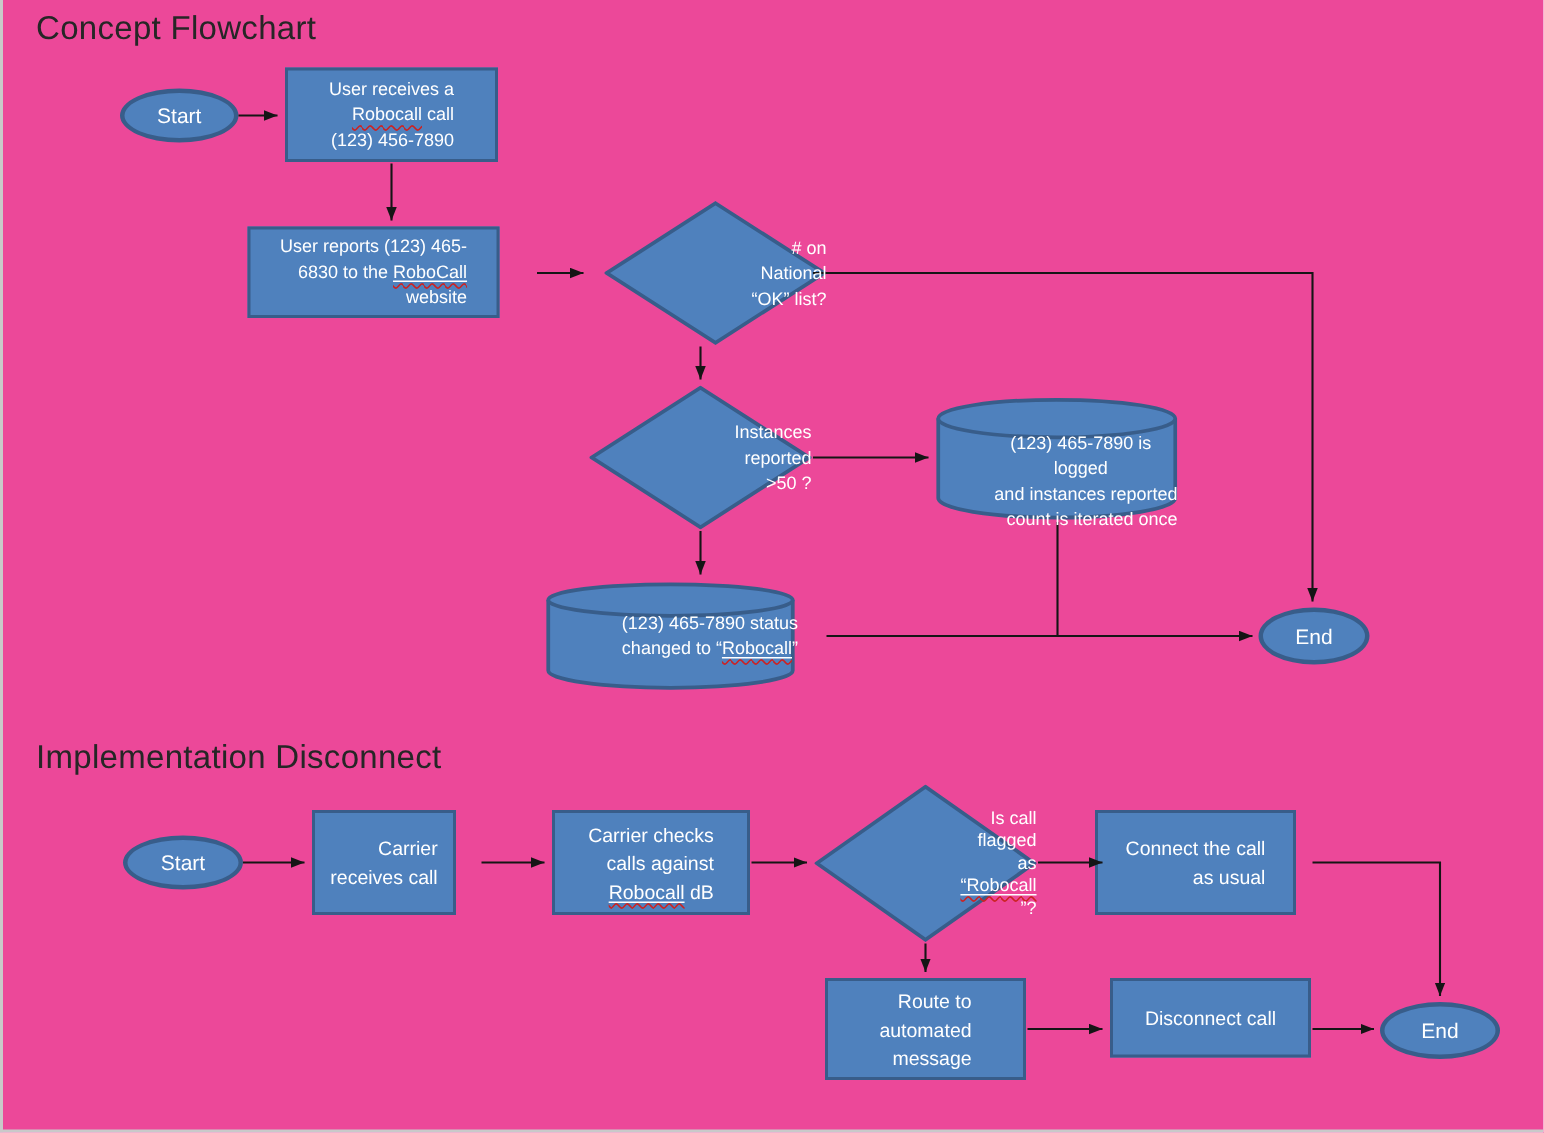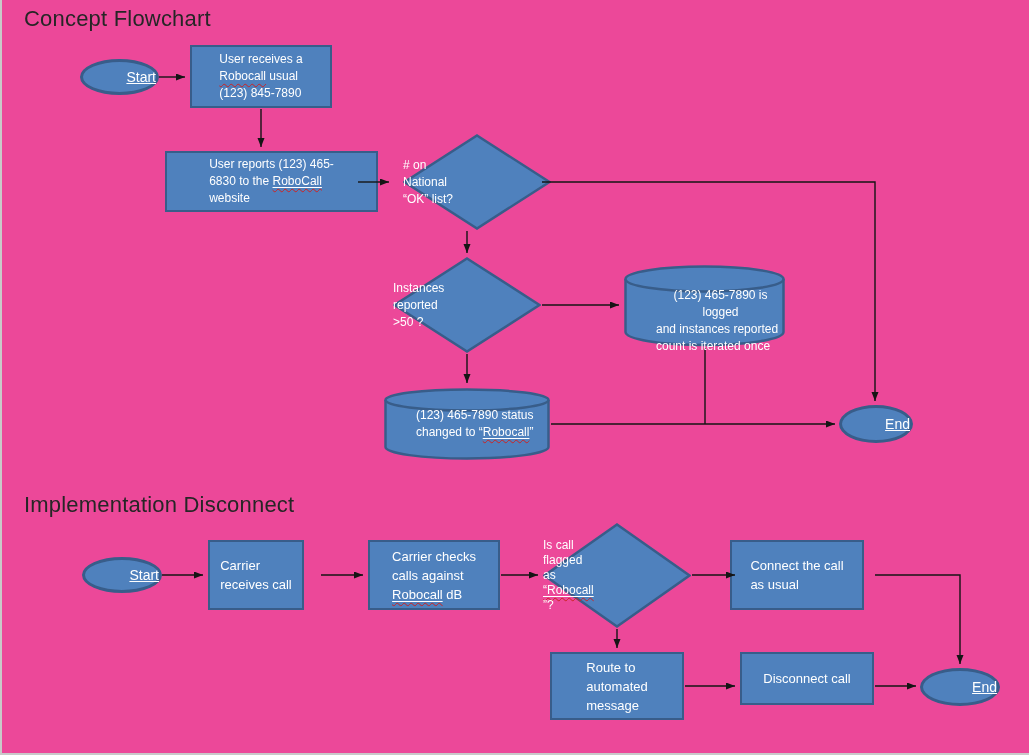--- a/index.html
+++ b/index.html
@@ -14,30 +14,29 @@
     position:absolute; margin:0; font-size:22px; font-weight:400;
     color:var(--title_text,#262626); letter-spacing:0.2px; white-space:nowrap;
   }
   .node { position:absolute; box-sizing:border-box; color:var(--shape_text,#fff); text-align:center; }
   .rect {
     background:var(--shape_fill,#4f81bd); border:2px solid var(--shape_border,#385d8a);
     display:flex; flex-direction:column; align-items:center; justify-content:center;
   }
   .oval {
     background:var(--shape_fill,#4f81bd); border:3px solid var(--shape_border,#385d8a);
-    border-radius:50%; display:flex; align-items:center; justify-content:flex-end;
+    border-radius:50%; display:flex; align-items:center; justify-content:center;
     font-size:14px;
-    text-decoration:underline;
   }
   .diamond svg, .cyl svg { position:absolute; left:0; top:0; display:block; }
   .diamond polygon { fill:var(--shape_fill,#4f81bd); stroke:var(--shape_border,#385d8a); stroke-width:2.5; }
   .cyl path, .cyl ellipse { fill:var(--shape_fill,#4f81bd); stroke:var(--shape_border,#385d8a); stroke-width:2.5; }
   .txt {
     position:absolute; left:0; top:0; right:0; bottom:0;
-    display:flex; flex-direction:column; align-items:flex-start; justify-content:center;
+    display:flex; flex-direction:column; align-items:flex-end; justify-content:center;
     font-size:12px; line-height:17px; z-index:2;
   }
   .impl-box { font-size:13px; line-height:19px; }
   .connectors { position:absolute; left:0; top:0; z-index:1; }
   .connectors path { fill:none; stroke:var(--connector,#111); stroke-width:1.4; }
   .u-line { text-decoration:underline; text-decoration-thickness:1px; text-underline-offset:2px; }
   .u-squiggle {
     text-decoration-line:underline; text-decoration-style:wavy;
     text-decoration-color:var(--squiggle,#cc2222); text-decoration-thickness:1px;
     text-underline-offset:3px;
@@ -76,26 +75,26 @@
 
   <h1 class="title" style="left:22px; top:6px;">Concept Flowchart</h1>
 
   <div class="node oval" style="left:78px; top:59px; width:79px; height:36px;">
     <span>Start</span>
   </div>
 
   <div class="node rect" style="left:188px; top:45px; width:142px; height:63px;">
     <div class="txt" style="position:static">
         <div><span>User receives a</span></div>
-        <div><span class="u-squiggle">Robocall</span><span> usual</span></div>
-        <div><span>(123) 845-7890</span></div>
-      </div>
-  </div>
-
-  <div class="node rect" style="left:163px; top:151px; width:213px; height:61px;">
+        <div><span class="u-squiggle">Robocall</span><span> call</span></div>
+        <div><span>(123) 456-7890</span></div>
+      </div>
+  </div>
+
+  <div class="node rect" style="left:163px; top:151px; width:168px; height:61px;">
     <div class="txt" style="position:static">
         <div><span>User reports (123) 465-</span></div>
         <div><span>6830  to the </span><span class="u-line"><span class="u-squiggle">RoboCall</span></span></div>
         <div><span>website</span></div>
       </div>
   </div>
 
   <div class="node diamond" style="left:401px; top:134px; width:148px; height:96px;">
     <svg width="148" height="96">
       <polygon points="74,1.5 146.5,48 74,94.5 1.5,48"></polygon>
@@ -123,21 +122,21 @@
       <path d="M1.5,14 V67 A79,13 0 0 0 159.5,67 V14"></path>
       <ellipse cx="80.5" cy="14" rx="79" ry="12.5"></ellipse>
     </svg>
     <div class="txt" style="padding-top:22px;">
         <div><span>(123) 465-7890 is logged</span></div>
         <div><span>and instances reported</span></div>
         <div><span>count is iterated once</span></div>
       </div>
   </div>
 
-  <div class="node cyl" style="left:382px; top:388px; width:168px; height:72px;">
+  <div class="node cyl" style="left:362px; top:388px; width:168px; height:72px;">
     <svg width="166" height="72">
       <path d="M1.5,12 V59 A81.5,11.5 0 0 0 164.5,59 V12"></path>
       <ellipse cx="83" cy="12" rx="81.5" ry="10.5"></ellipse>
     </svg>
     <div class="txt" style="padding-top:19px;">
         <div><span>(123) 465-7890 status</span></div>
         <div><span>changed to “</span><span class="u-line"><span class="u-squiggle">Robocall</span></span><span>”</span></div>
       </div>
   </div>
 

